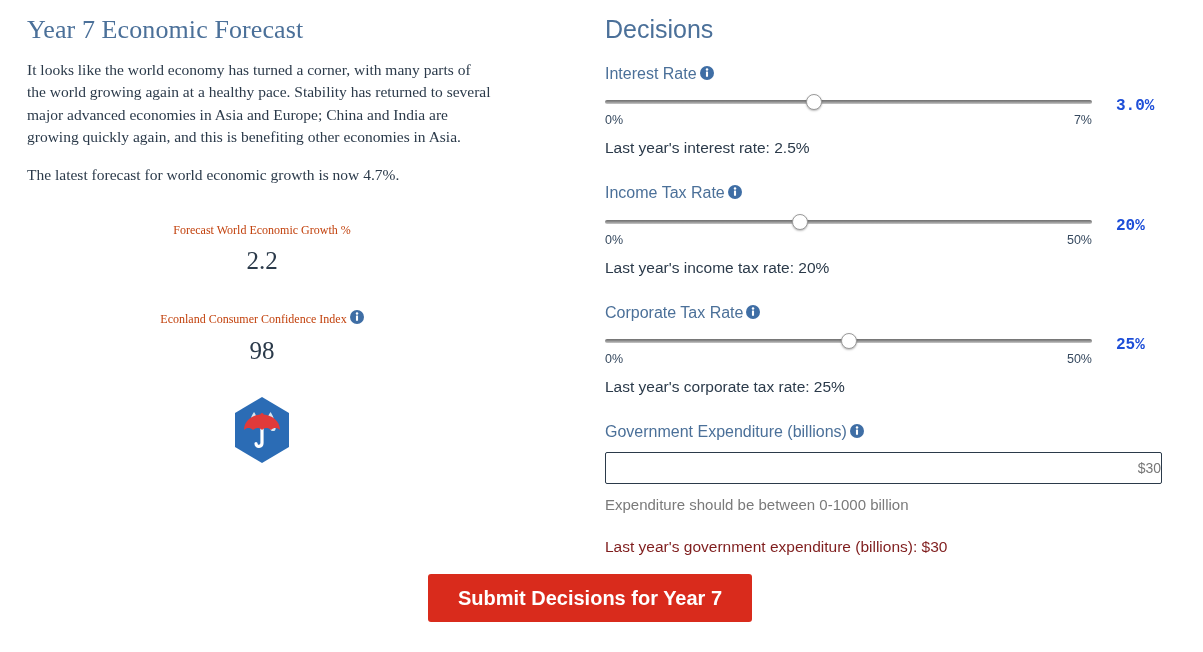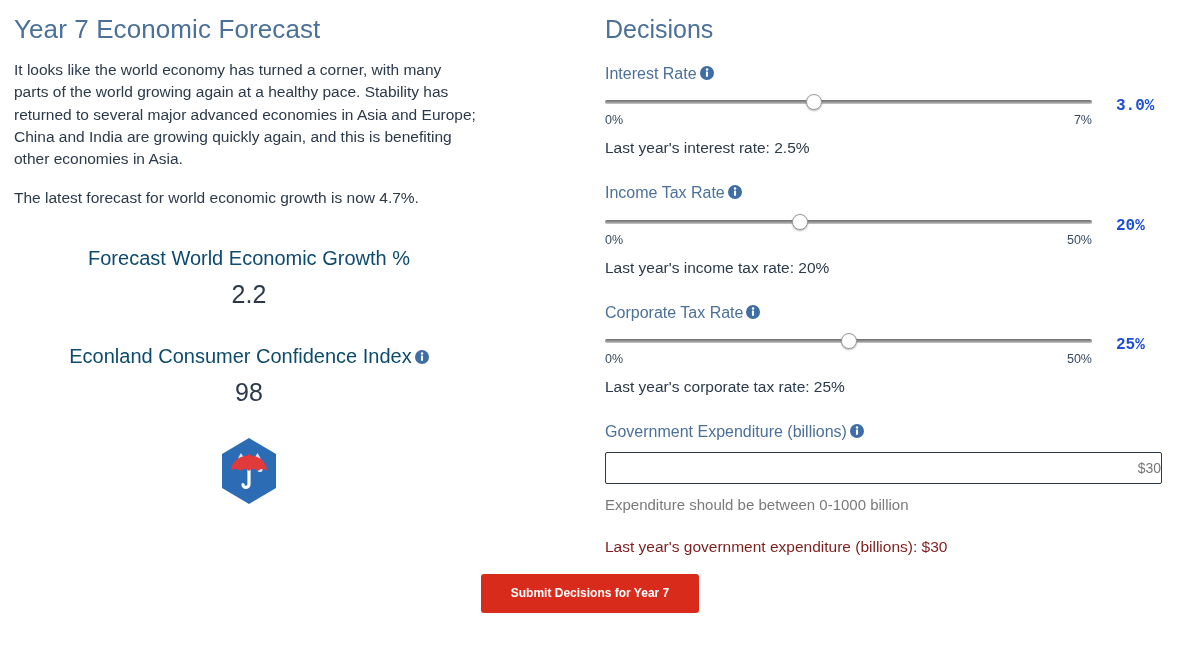--- a/index.html
+++ b/index.html
@@ -16,23 +16,24 @@
   .page {
     position: relative;
     width: 1203px;
     height: 652px;
     overflow: hidden;
   }
 
   
   .left-col {
     position: absolute;
-    left: 14px;
+    left: 27px;
     top: 14px;
     width: 470px;
+    font-family: Liberation Serif, serif;
   }
   .forecast-title {
     font-size: 26px;
     font-weight: 400;
     color: #4b7099;
     margin: 0 0 14px 0;
     line-height: 1.2;
     letter-spacing: 0.1px;
   }
   .forecast-para {
@@ -40,22 +41,22 @@
     line-height: 22.3px;
     color: #2b3a4a;
     margin: 0 6px 16px 0;
   }
   .forecast-para.last { margin-bottom: 0; }
 
   .stat-block { text-align: center; }
   .stat-block.first { margin-top: 36px; }
   .stat-block.second { margin-top: 34px; }
   .stat-label {
-    font-size: 20px;
-    color: #0c4a6e;
+    font-size: 12px;
+    color: #c2410c;
     margin: 0 0 8px 0;
     display: block;
     line-height: 1.3;
   }
   .stat-value {
     font-size: 25px;
     color: #2b3a4a;
     line-height: 1.2;
     display: block;
   }
@@ -194,21 +195,21 @@
     width: 1180px;
     text-align: center;
   }
   .submit-btn {
     display: inline-block;
     background: #d92b1c;
     color: #ffffff;
     border: none;
     border-radius: 3px;
     font-family: "Liberation Sans", sans-serif;
-    font-size: 12px;
+    font-size: 20px;
     font-weight: bold;
     padding: 13px 30px;
     cursor: pointer;
     line-height: 1.1;
   }
 </style>
 </head>
 <body>
 
 <div class="page">

